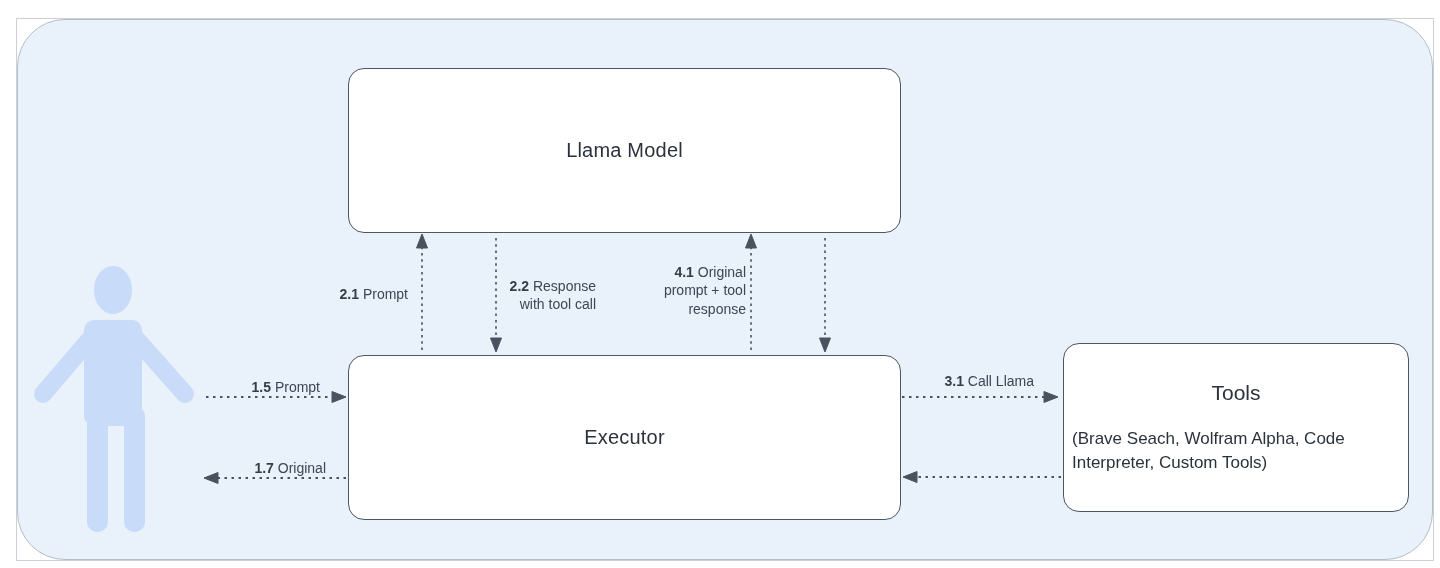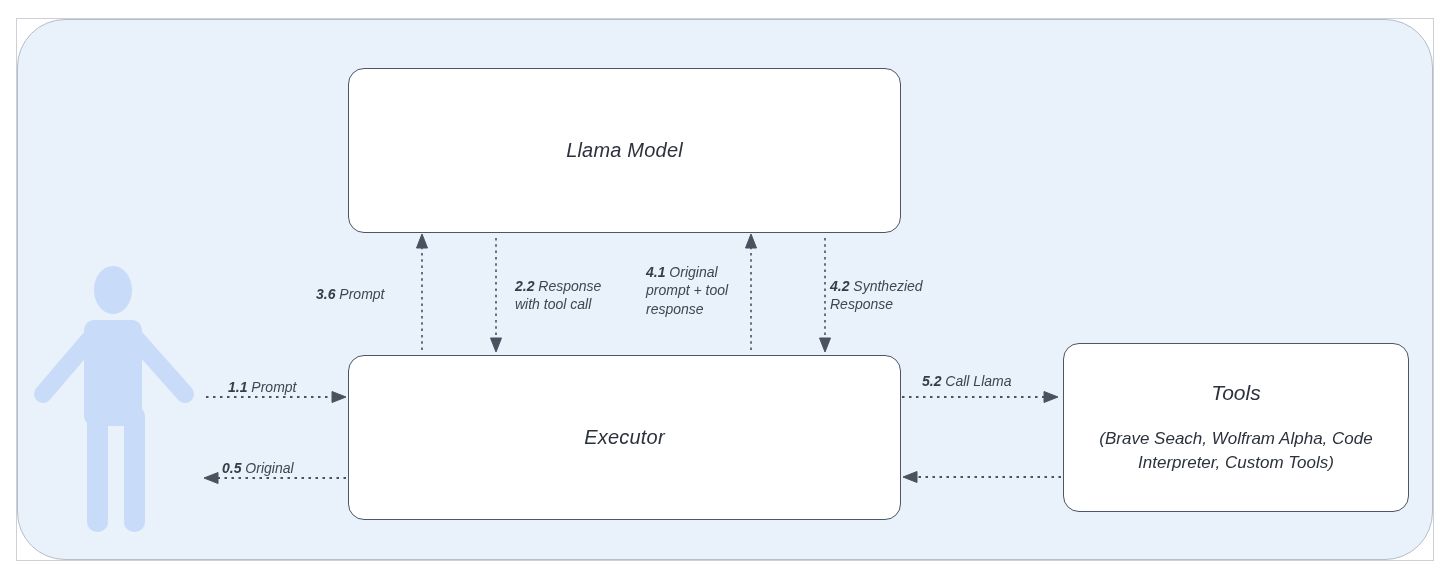--- a/index.html
+++ b/index.html
@@ -1,47 +1,47 @@
 <!DOCTYPE html>
 <html><head>
 <meta charset="utf-8">
 <style>
   html,body{margin:0;padding:0;background:#ffffff;}
   .stage{
     position:relative;width:1440px;height:568px;overflow:hidden;
-    font-family:"Liberation Sans", sans-serif;background:#ffffff;font-style:italic;
+    font-family:"Liberation Sans", sans-serif;background:#ffffff;
   }
   .frame{
     position:absolute;left:16px;top:18px;width:1418px;height:543px;
     border:1px solid #cdd1d7;background:#ffffff;box-sizing:border-box;
   }
   .panel{
     position:absolute;left:17px;top:19px;width:1416px;height:541px;
     background:#e9f1fb;border:1.5px solid #b6bdc7;border-radius:48px;
     box-sizing:border-box;
   }
   .node{
     position:absolute;background:#ffffff;border:1.8px solid #4d5663;
     border-radius:16px;box-sizing:border-box;display:flex;align-items:center;
     justify-content:center;color:#2b323c;
   }
   .node-label{font-size:20px;letter-spacing:.2px;}
   #node-llama{left:348px;top:68px;width:553px;height:165px;}
   #node-executor{left:348px;top:355px;width:553px;height:165px;}
   #node-tools{left:1063px;top:343px;width:346px;height:169px;flex-direction:column;gap:22px;padding:0 8px;}
   .tools-title{font-size:21px;color:#2b323c;}
-  .tools-sub{font-size:17px;line-height:1.4;text-align:center;color:#2b323c;}
+  .tools-sub{font-size:17px;line-height:1.4;color:#2b323c;}
   .overlay{position:absolute;left:0;top:0;width:1440px;height:568px;pointer-events:none;}
   .elabel{
     position:absolute;font-size:14px;line-height:1.32;color:#3e4653;
-    text-align:left;
+    text-align:right;
   }
   .elabel b{font-weight:bold;color:#353d49;}
   #lab-21{left:316px;top:285px;width:92px;}
-  #lab-22{left:515px;top:277px;width:104px;}
+  #lab-22{left:492px;top:277px;width:104px;}
   #lab-41{left:646px;top:263px;width:100px;}
   #lab-42{left:830px;top:277px;width:106px;}
   #lab-11{left:228px;top:378px;width:92px;}
   #lab-12{left:222px;top:459px;width:104px;}
   #lab-31{left:922px;top:372px;width:112px;}
   #lab-32{left:942px;top:440px;width:92px;}
 </style>
 </head>
 <body>
 
@@ -110,28 +110,27 @@
 
   <div class="node" id="node-executor">
     <span class="node-label">Executor</span>
   </div>
 
   <div class="node" id="node-tools">
     <div class="tools-title">Tools</div>
     <div class="tools-sub">(Brave Seach, Wolfram Alpha, Code Interpreter, Custom Tools)</div>
   </div>
 
-  <div class="elabel" id="lab-21"><b>3.6</b> <span>Prompt</span></div>
+  <div class="elabel" id="lab-21"><b>2.1</b> <span>Prompt</span></div>
 
   <div class="elabel" id="lab-22"><b>2.2</b> <span>Response with tool call</span></div>
 
   <div class="elabel" id="lab-41"><b>4.1</b> <span>Original prompt + tool response</span></div>
 
-  <div class="elabel" id="lab-42"><b>4.2</b> <span>Synthezied Response</span></div>
 
-  <div class="elabel" id="lab-11"><b>1.1</b> <span>Prompt</span></div>
+  <div class="elabel" id="lab-11"><b>1.5</b> <span>Prompt</span></div>
 
-  <div class="elabel" id="lab-12"><b>0.5</b> <span>Original</span></div>
+  <div class="elabel" id="lab-12"><b>1.7</b> <span>Original</span></div>
 
-  <div class="elabel" id="lab-31"><b>5.2</b> <span>Call Llama</span></div>
+  <div class="elabel" id="lab-31"><b>3.1</b> <span>Call Llama</span></div>
 
 
 </div>
 
 </body></html>

